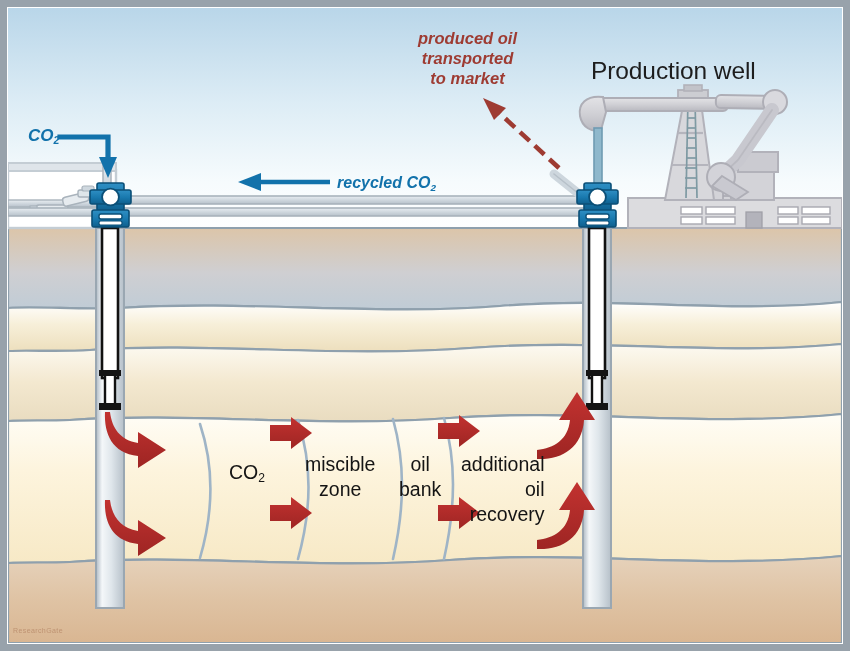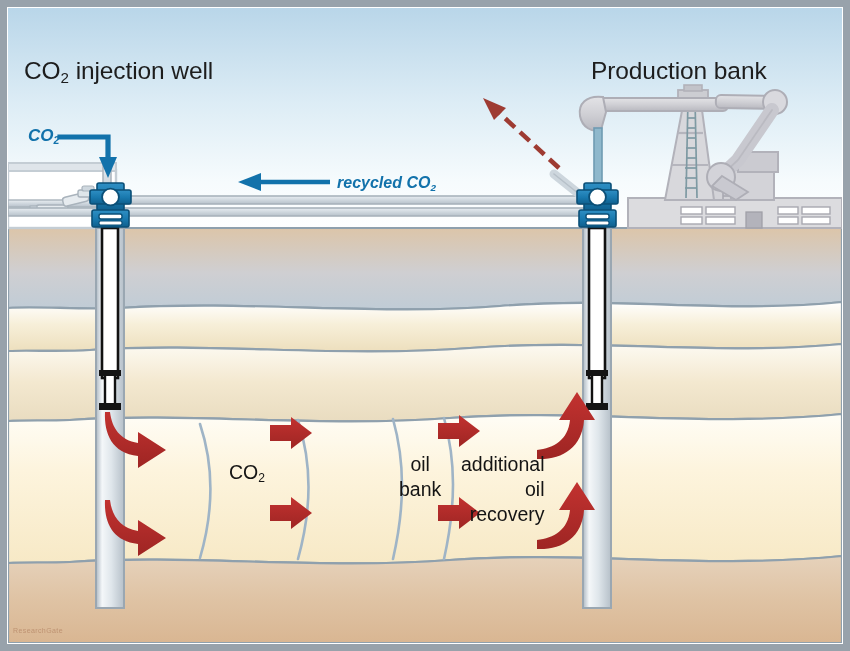--- a/index.html
+++ b/index.html
@@ -365,31 +365,32 @@
       <g fill="url(#gRed)">
         <path d="M537,450 C554,448 568,440 570,420 L559,420 L577,392 L595,420 L584,420
                  C582,448 562,460 537,459 Z"></path>
         <path d="M537,540 C554,538 568,530 570,510 L559,510 L577,482 L595,510 L584,510
                  C582,538 562,550 537,549 Z"></path>
       </g>
 
     </g>
   </svg>
 
-  <div class="lbl" id="t-injection-well"><span>CO<sub>2</sub> injection well</span></div>
-
-  <div class="lbl" id="t-production-well"><span>Production bank</span></div>
+
+  <div class="lbl" id="t-production-well"><span>Production well</span></div>
 
   <div class="lbl" id="t-co2-source">CO<sub>2</sub></div>
 
   <div class="lbl" id="t-recycled">recycled CO<sub>2</sub></div>
 
+  <div class="lbl" id="t-produced-oil">produced oil<br>transported<br>to market</div>
 
   <div class="lbl" id="t-co2-zone">CO<sub>2</sub></div>
 
+  <div class="lbl" id="t-miscible">miscible<br>zone</div>
 
   <div class="lbl" id="t-oilbank">oil<br>bank</div>
 
   <div class="lbl" id="t-additional">additional<br>oil<br>recovery</div>
 
   <div id="watermark">ResearchGate</div>
 
 </div>
 
 </body></html>

